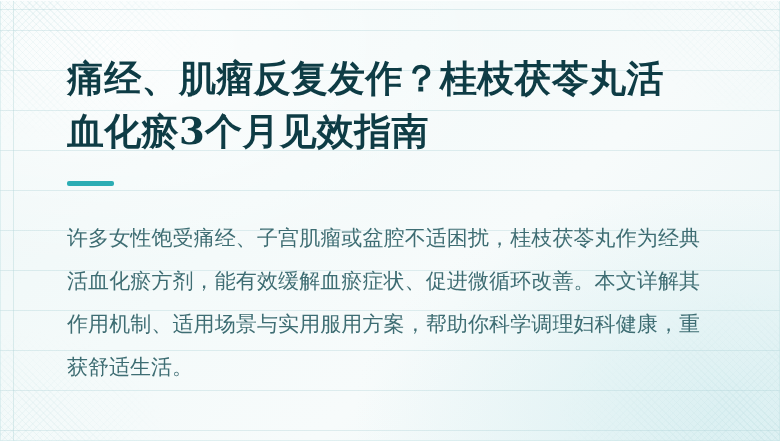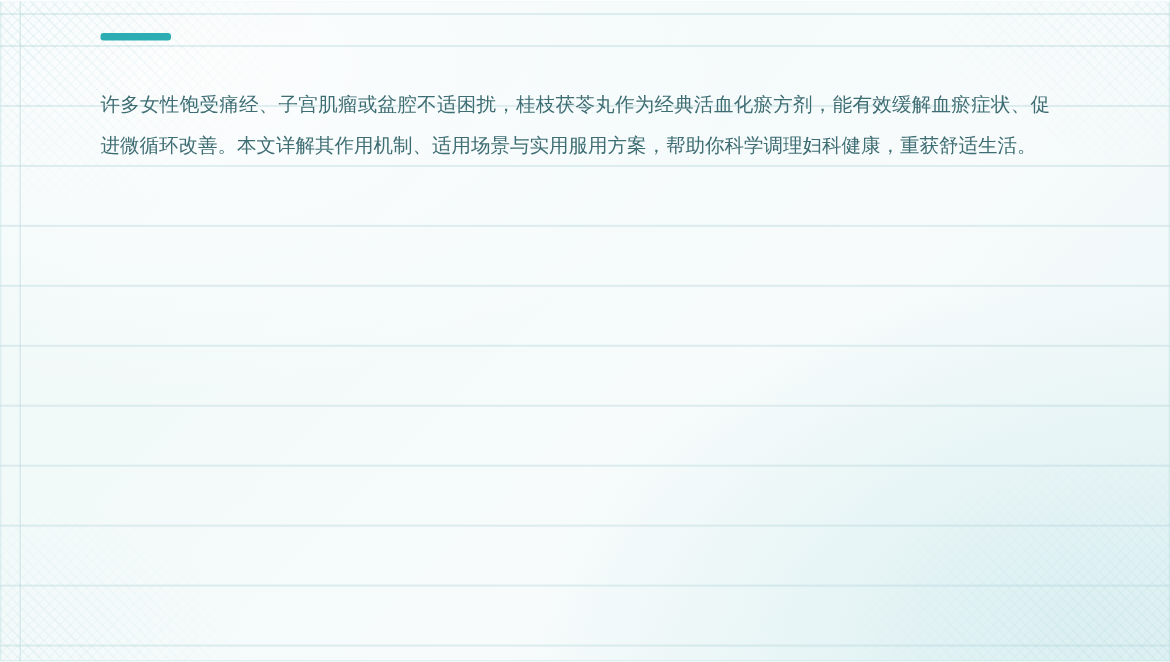--- a/index.html
+++ b/index.html
@@ -129,40 +129,41 @@
     width: 47px;
     height: 5px;
     border-radius: 2px;
     background: #2cadb4;
   }
 
   .summary {
     margin: 0;
     padding-top: 30px;
     font-family: "Liberation Sans", "DejaVu Sans", sans-serif;
-    font-size: 13px;
+    font-size: 21px;
     line-height: 2.06;
     color: #3e6d73;
     max-width: 640px;
     text-align: justify;
     text-justify: inter-character;
   }
 </style>
 </head>
 <body>
 
 <div class="hero-card">
 
   <div class="bg-tint"></div>
   <div class="bg-hlines"></div>
   <div class="bg-vline"></div>
   <div class="bg-hatch"></div>
   <div class="bg-edge"></div>
 
   <div class="content">
 
+    <h1 class="headline">痛经、肌瘤反复发作？桂枝茯苓丸活血化瘀3个月见效指南</h1>
 
     <div class="accent-rule"></div>
 
     <p class="summary">许多女性饱受痛经、子宫肌瘤或盆腔不适困扰，桂枝茯苓丸作为经典活血化瘀方剂，能有效缓解血瘀症状、促进微循环改善。本文详解其作用机制、适用场景与实用服用方案，帮助你科学调理妇科健康，重获舒适生活。</p>
 
   </div>
 </div>
 
 </body></html>

